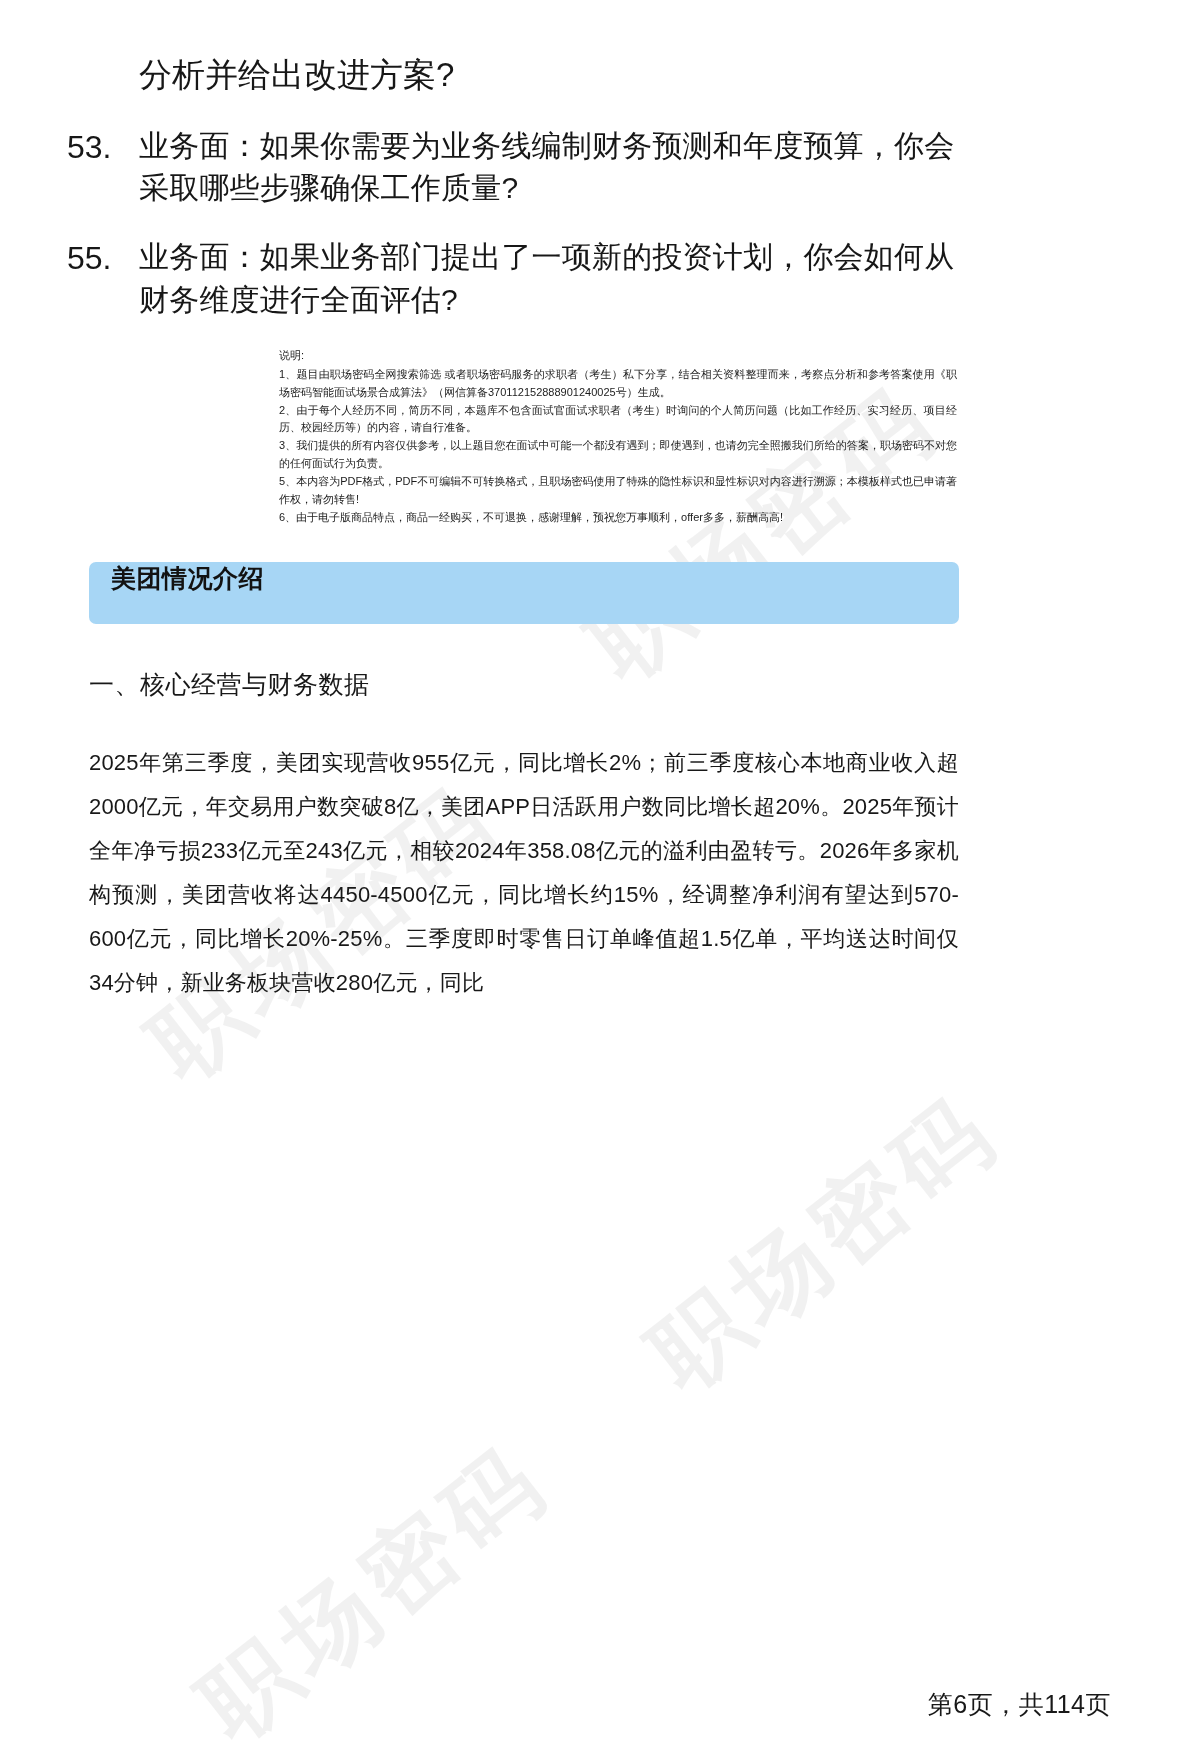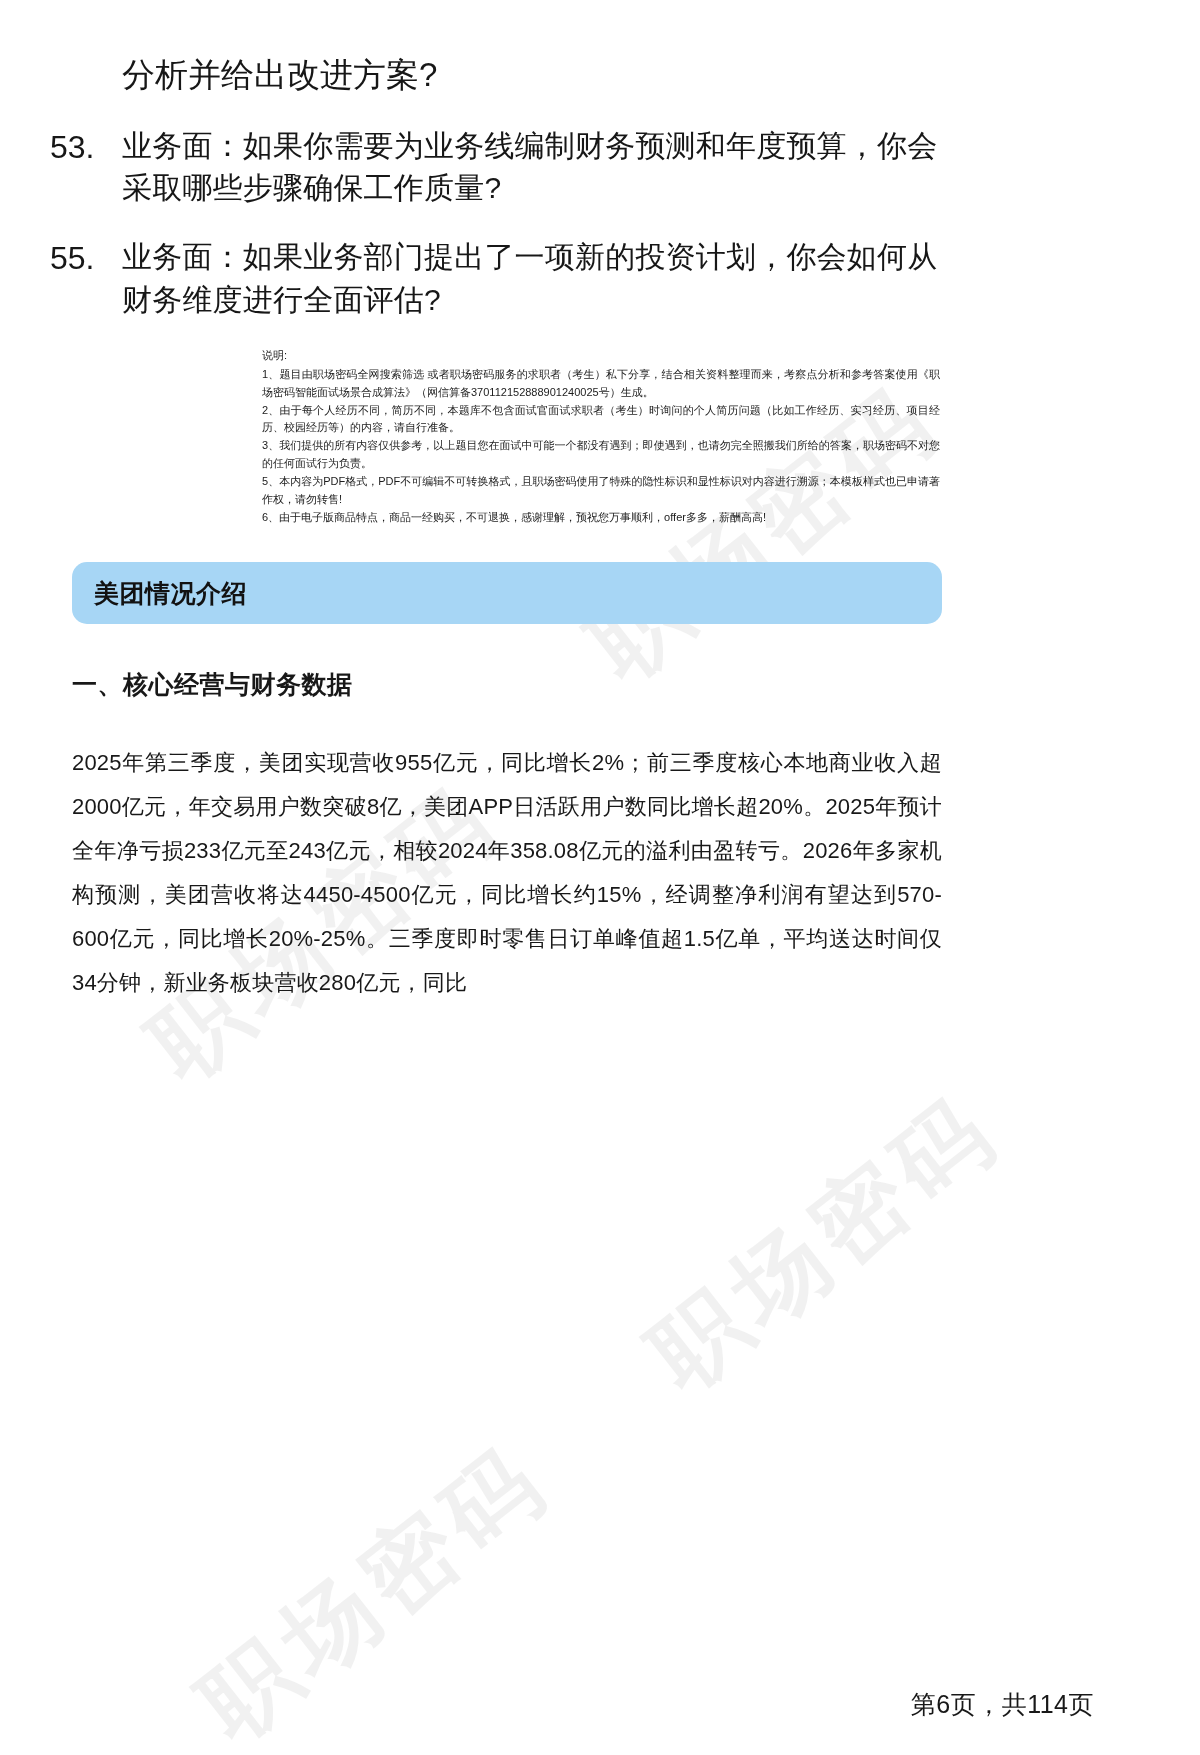--- a/index.html
+++ b/index.html
@@ -40,20 +40,21 @@
   .wm-d { top: 1530px; left: 170px; }
 
   
   #page {
     position: relative;
     z-index: 10;
     width: 1094px;
     height: 1755px;
     box-sizing: border-box;
     padding: 4px;
+    margin-left: 17px;
   }
 
   
   .cont-line {
     font-size: 33px;
     line-height: 1.42;
     font-weight: 400;
     color: #171717;
     padding: 48px 130px 0 118px;
   }
@@ -101,39 +102,39 @@
     margin: 0;
     text-indent: 0;
   }
 
   
   .banner-wrap {
     padding: 36px 148px 0 68px;
   }
   .banner {
     background: #a7d6f5;
-    border-radius: 15px;
+    border-radius: 7px;
     height: 62px;
     display: flex;
-    align-items: center;
+    align-items: flex-start;
     padding: 0 0 0 22px;
     box-sizing: border-box;
   }
   .banner-title {
     font-size: 25px;
     font-weight: 700;
     color: #121212;
     letter-spacing: 0.5px;
   }
 
   
   .sec-head {
     padding: 44px 0 0 68px;
     font-size: 25px;
-    font-weight: 700;
+    font-weight: 400;
     color: #181818;
     letter-spacing: 0.5px;
   }
   .body-para {
     padding: 40px 148px 0 68px;
     font-size: 22px;
     line-height: 2.0;
     color: #181818;
     text-align: justify;
     text-justify: inter-ideograph;

